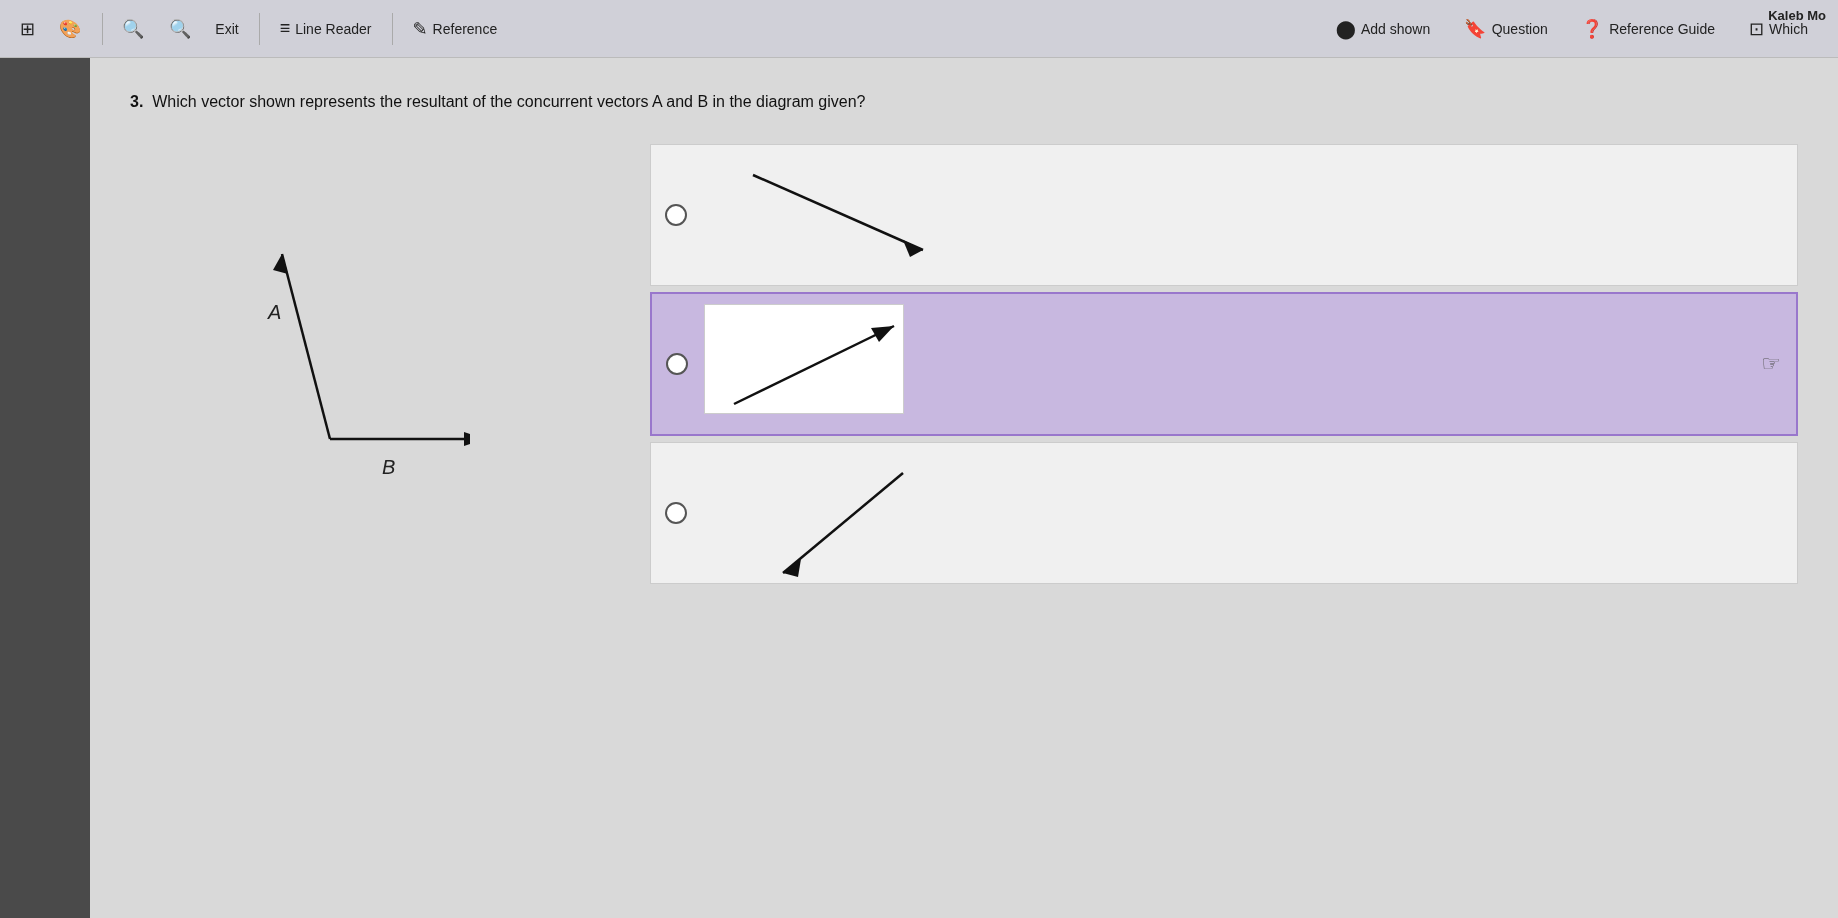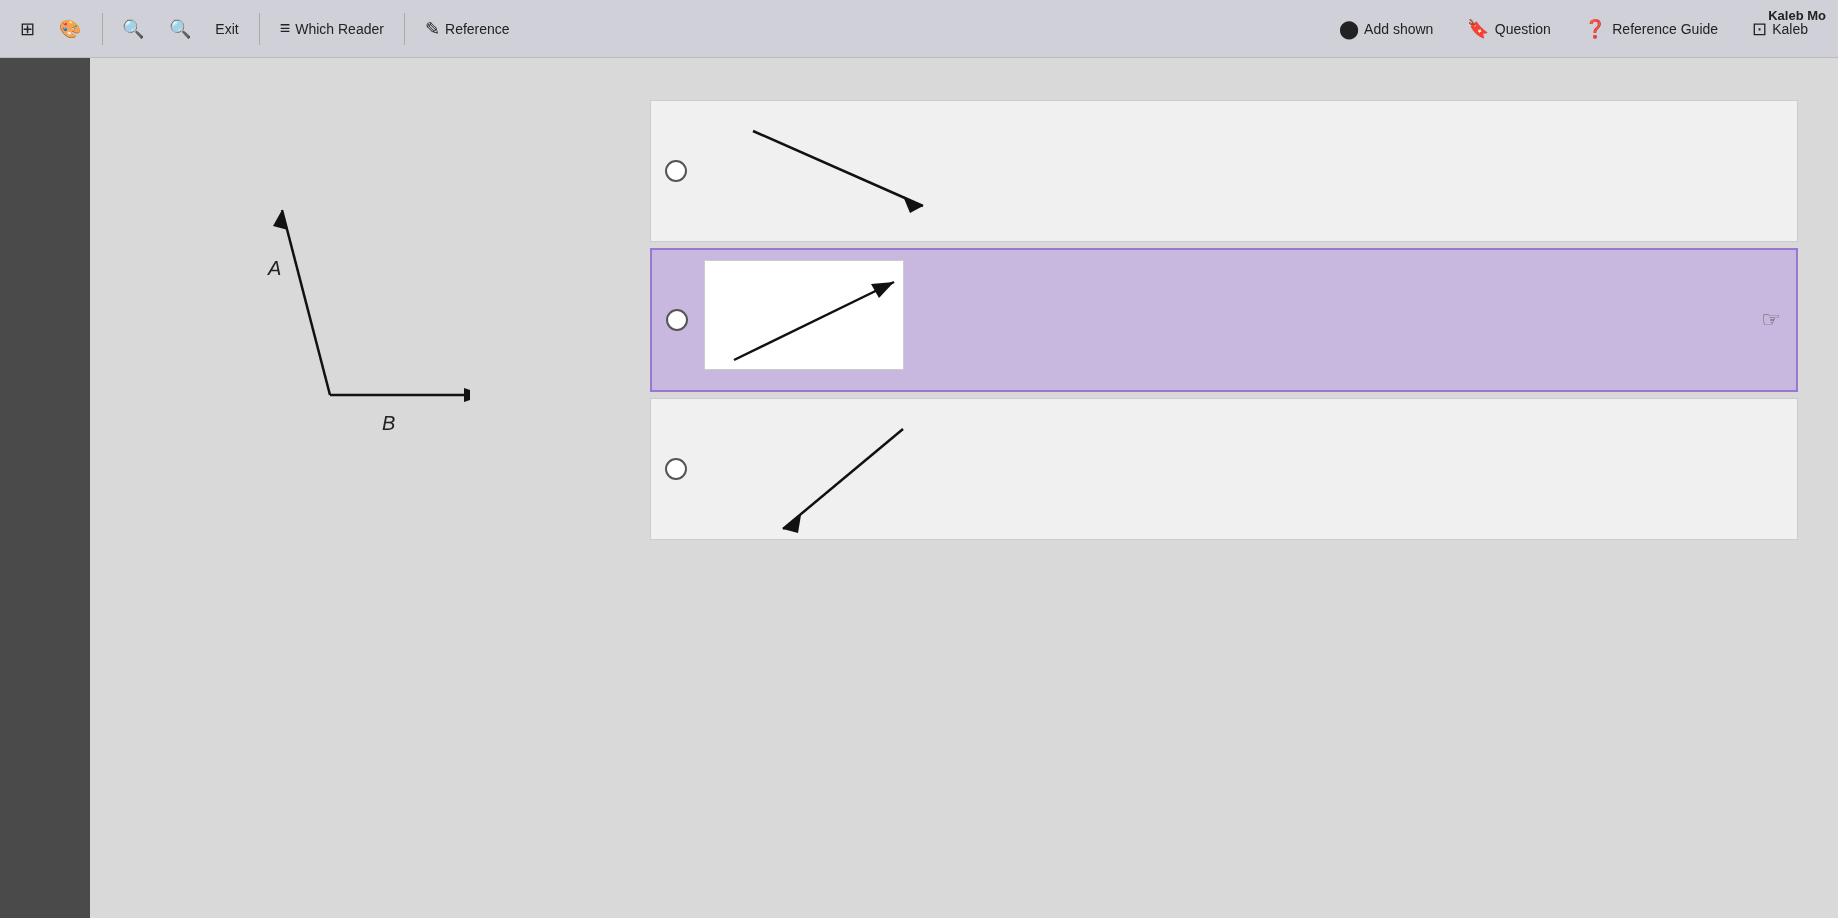--- a/index.html
+++ b/index.html
@@ -185,21 +185,21 @@
     <div class="toolbar-btn">
       <span class="toolbar-icon">🔍</span>
     </div>
     <div class="toolbar-btn">
       <span>Exit</span>
     </div>
     <div class="toolbar-divider"></div>
 
     <div class="toolbar-btn">
       <span class="toolbar-icon">≡</span>
-      <span>Which Reader</span>
+      <span>Line Reader</span>
     </div>
     <div class="toolbar-divider"></div>
 
     <div class="toolbar-btn">
       <span class="toolbar-icon">✎</span>
       <span>Reference</span>
     </div>
   </div>
   <div class="toolbar-right">
 
@@ -213,32 +213,36 @@
       <span>Question</span>
     </div>
 
     <div class="toolbar-btn">
       <span class="toolbar-icon">❓</span>
       <span>Reference Guide</span>
     </div>
 
     <div class="toolbar-btn">
       <span class="toolbar-icon">⊡</span>
-      <span>Kaleb</span>
+      <span>Which</span>
     </div>
   </div>
   <div class="user-name">Kaleb Mo</div>
 </div>
 
 <div class="main-content">
 
   <div class="sidebar"></div>
 
   <div class="content-area">
 
+    <div class="question-text">
+      <span class="question-number">3.</span>
+      &nbsp;<span>Which vector shown represents the resultant of the concurrent vectors A and B in the diagram given?</span>
+    </div>
 
     <div class="diagram-container">
 
       <div class="question-diagram">
         <svg width="340" height="380">
 
           <line x1="200" y1="295" x2="152" y2="110" stroke="#111" stroke-width="2.5"></line>
 
           <polygon points="152,110 158,130 143,126" fill="#111"></polygon>
 

